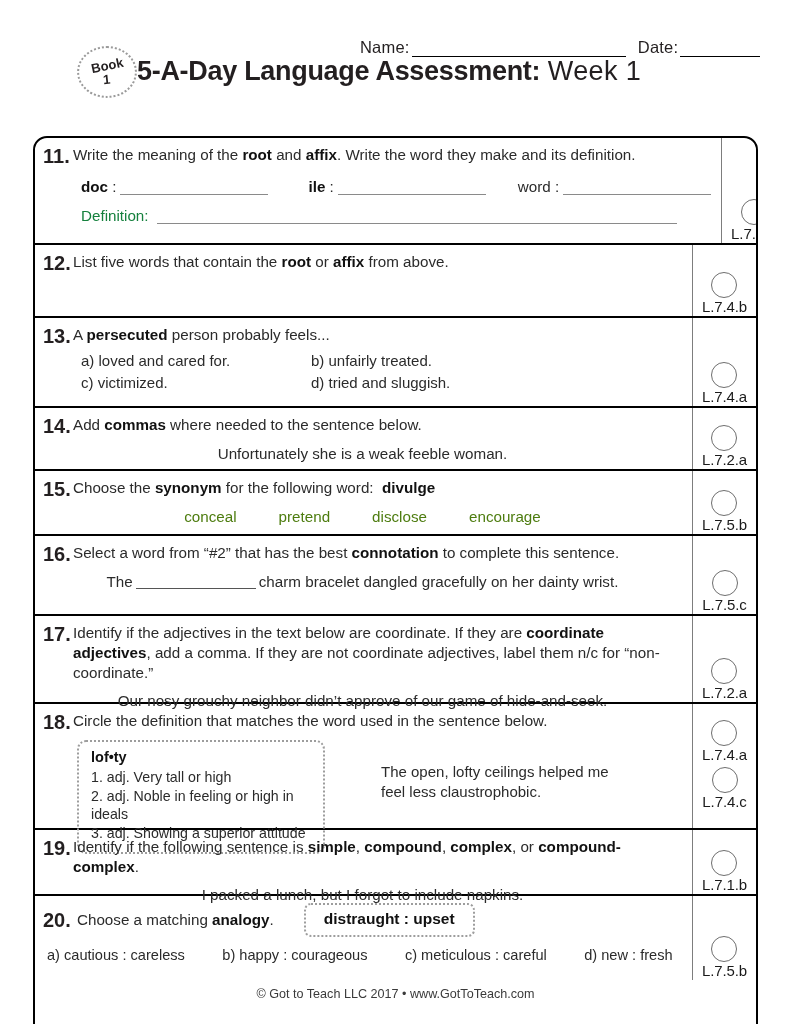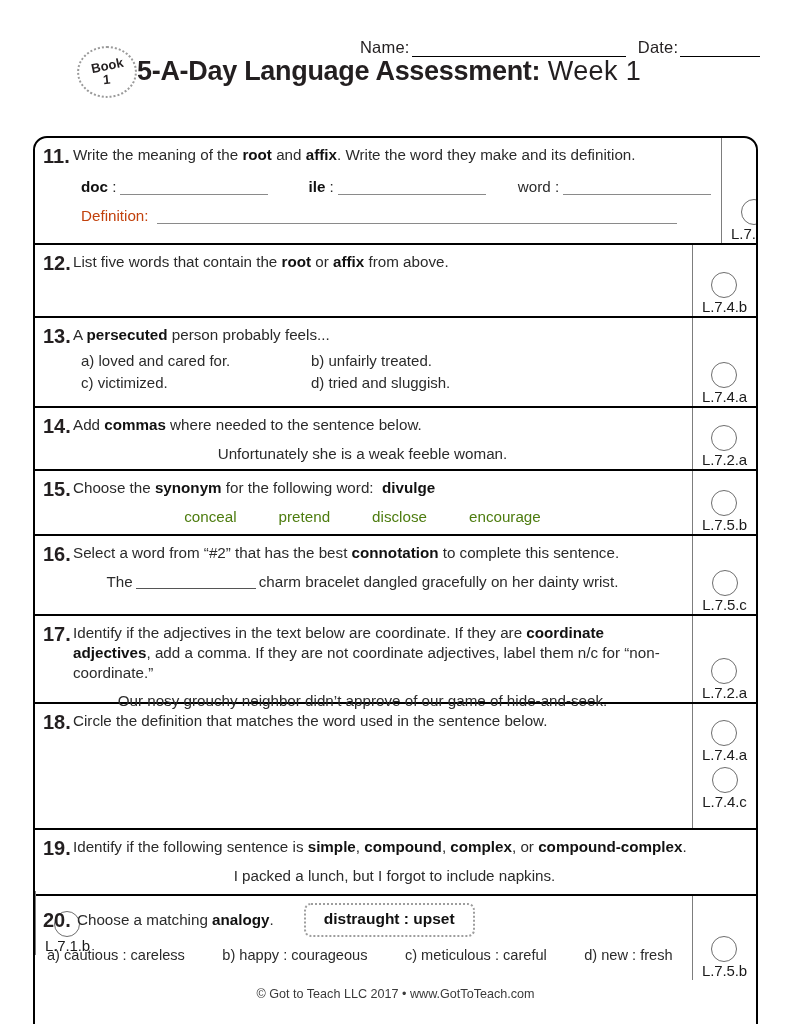--- a/index.html
+++ b/index.html
@@ -227,21 +227,21 @@
   .r1 { width: 148px; margin: 0 40px 0 4px; }
   .r2 { width: 148px; margin: 0 32px 0 4px; }
   .r3 { width: 148px; margin-left: 4px; }
 
   .def-row {
     display: flex;
     align-items: flex-end;
     margin-left: 38px;
     margin-top: 12px;
     font-size: 15.2px;
-    color: #c2410c;
+    color: #15803d;
   }
   .def-rule { width: 520px; margin-left: 8px; border-bottom: 1.3px solid #8a8a8a; height: 11px; }
 
   .inline-blank {
     display: inline-block;
     width: 120px;
     border-bottom: 1.4px solid #555;
     height: 12px;
     margin: 0 3px;
     vertical-align: -2px;
@@ -483,34 +483,43 @@
         </div>
       </div>
     </div>
 
     <div class="qrow" style="height:126px;gap:48px;">
       <div class="qbody">
         <div class="qhead">
           <span class="qnum">18.</span>
           <span class="qtext">Circle the definition that matches the word used in the sentence below.</span>
         </div>
+        <div class="q18-wrap">
+          <div class="dict-box">
+            <div class="dict-word">lof•ty</div>
+            <div class="dict-line">1. adj. Very tall or high</div>
+            <div class="dict-line">2. adj. Noble in feeling or high in ideals</div>
+            <div class="dict-line">3. adj. Showing a superior attitude</div>
+          </div>
+          <div class="q18-sentence">The open, lofty ceilings helped me feel less claustrophobic.</div>
+        </div>
       </div>
       <div class="qstd two">
         <div class="std-group">
           <div class="bubble"></div>
           <div class="std-code">L.7.4.a</div>
         </div>
         <div class="std-group">
           <div class="bubble"></div>
           <div class="std-code">L.7.4.c</div>
         </div>
       </div>
     </div>
 
-    <div class="qrow" style="height:66px;flex-direction:column;">
+    <div class="qrow" style="height:66px;">
       <div class="qbody">
         <div class="qhead">
           <span class="qnum">19.</span>
           <span class="qtext">Identify if the following sentence is <b>simple</b>, <b>compound</b>, <b>complex</b>, or <b>compound-complex</b>.</span>
         </div>
         <div class="sentence">I packed a lunch, but I forgot to include napkins.</div>
       </div>
       <div class="qstd">
         <div class="std-group">
           <div class="bubble"></div>

